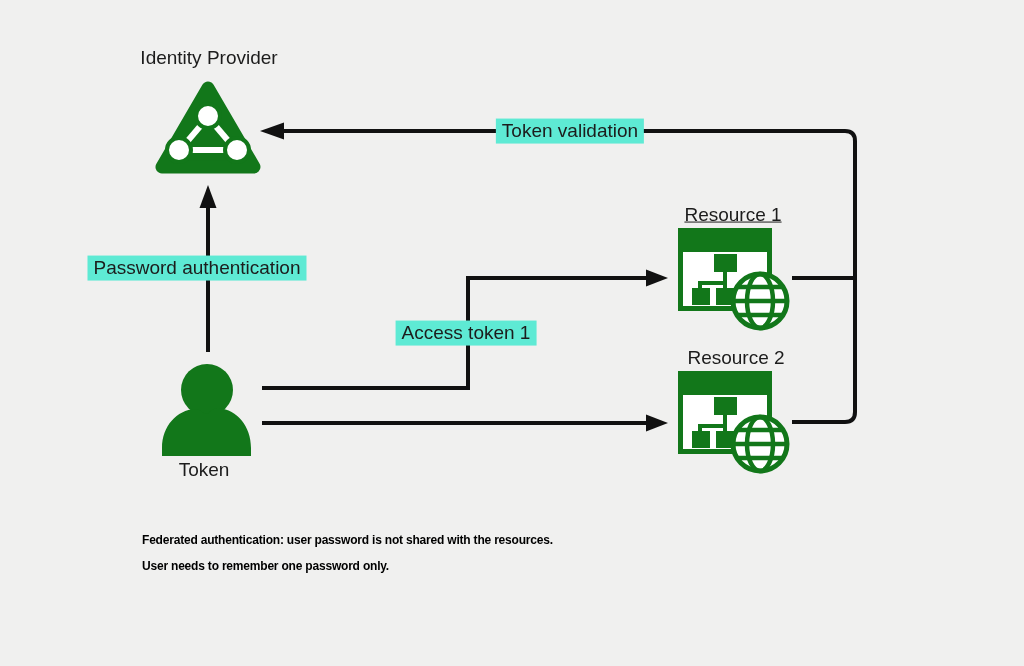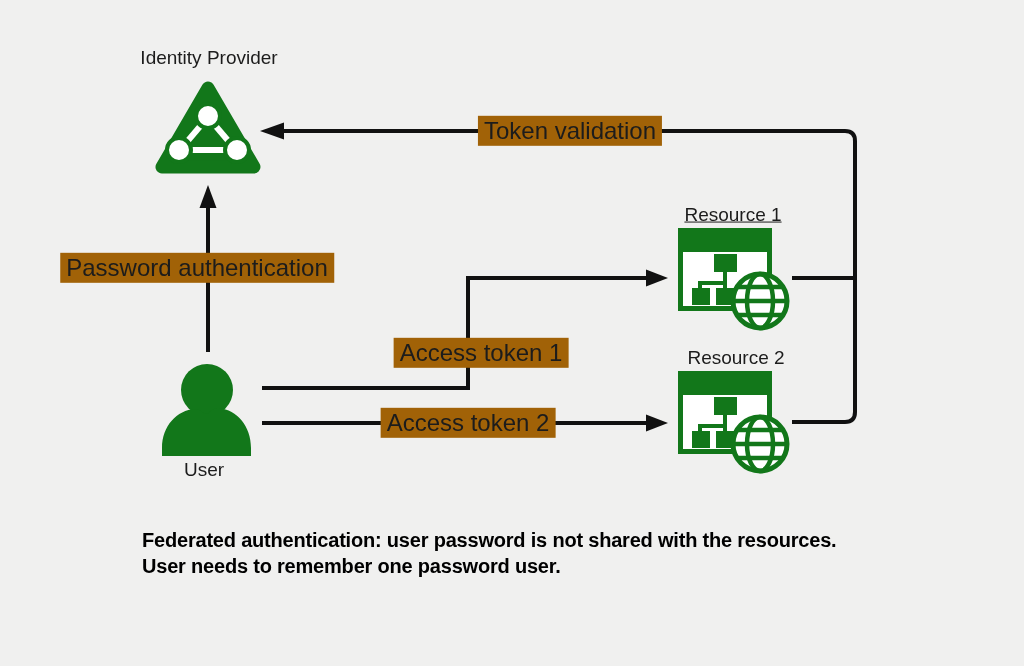--- a/index.html
+++ b/index.html
@@ -9,27 +9,27 @@
     overflow:hidden;margin:0 auto;
   }
   .wires{position:absolute;left:0;top:0;z-index:1;}
   .node-icon{position:absolute;z-index:2;}
   .label{
     position:absolute;z-index:3;color:#1c1c1c;font-size:19px;
     white-space:nowrap;transform:translate(-50%,-50%);
     line-height:1.1;
   }
   .edge-label{
-    position:absolute;z-index:3;color:#1c1c1c;font-size:24px;
+    position:absolute;z-index:3;color:#1c1c1c;font-size:19px;
     white-space:nowrap;transform:translate(-50%,-50%);
-    background:#a16207;padding:2px 6px;line-height:1.1;
+    background:#5eead4;padding:2px 6px;line-height:1.1;
   }
   .caption{
     position:absolute;left:142px;top:527px;z-index:3;color:#000;
-    font-size:20px;font-weight:700;line-height:26px;letter-spacing:-0.2px;
+    font-size:12px;font-weight:700;line-height:26px;letter-spacing:-0.2px;
     white-space:nowrap;
   }
 </style>
 </head>
 <body>
 
 <div class="canvas">
 
   <svg class="wires" width="1024" height="666" viewBox="0 0 1024 666">
     <g stroke="#111111" stroke-width="4" fill="none">
@@ -101,27 +101,26 @@
       <rect x="40" y="62" width="18" height="17" fill="#12771a"></rect>
       <circle cx="84" cy="75" r="27" fill="#ffffff" stroke="#12771a" stroke-width="5"></circle>
       <ellipse cx="84" cy="75" rx="13" ry="27" fill="none" stroke="#12771a" stroke-width="4.5"></ellipse>
       <line x1="57" y1="75" x2="111" y2="75" stroke="#12771a" stroke-width="4.5"></line>
       <line x1="61" y1="61" x2="107" y2="61" stroke="#12771a" stroke-width="4.5"></line>
       <line x1="61" y1="89" x2="107" y2="89" stroke="#12771a" stroke-width="4.5"></line>
     </svg>
   </div>
 
   <div class="label" style="left:209px;top:58px;">Identity Provider</div>
-  <div class="label" style="left:204px;top:470px;">User</div>
+  <div class="label" style="left:204px;top:470px;">Token</div>
   <div class="label" style="left:733px;top:215px;text-decoration:underline;">Resource 1</div>
   <div class="label" style="left:736px;top:358px;text-align:center;">Resource 2</div>
 
   <div class="edge-label" style="left:570px;top:131px;">Token validation</div>
   <div class="edge-label" style="left:197px;top:268px;">Password authentication</div>
-  <div class="edge-label" style="left:481px;top:333px;margin-top:20px;">Access token 1</div>
-  <div class="edge-label" style="left:468px;top:423px;">Access token 2</div>
+  <div class="edge-label" style="left:466px;top:333px;">Access token 1</div>
 
   <div class="caption">
     <div>Federated authentication: user password is not shared with the resources.</div>
-    <div>User needs to remember one password user.</div>
+    <div>User needs to remember one password only.</div>
   </div>
 
 </div>
 
 </body></html>

